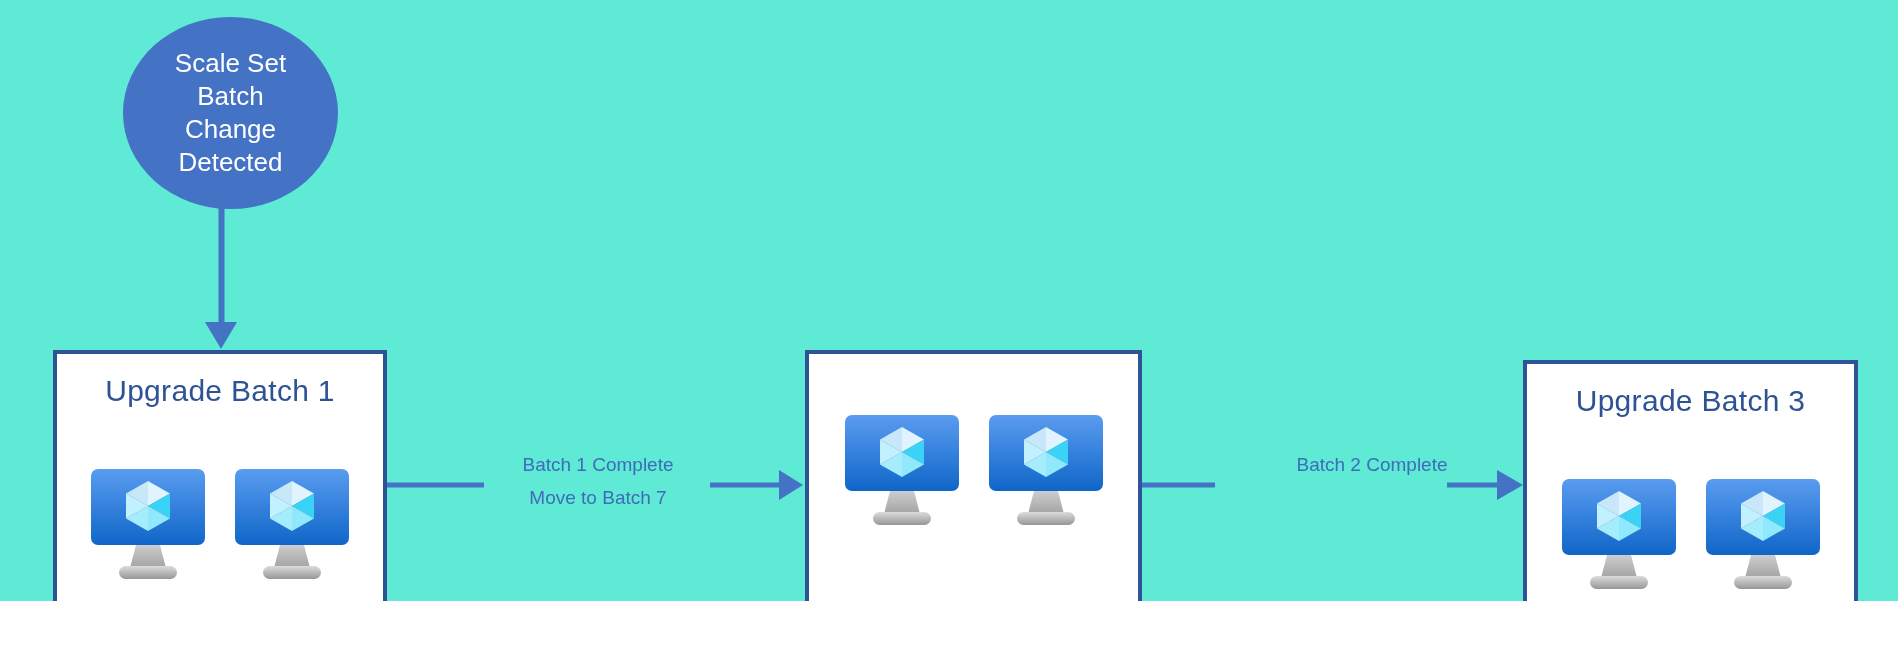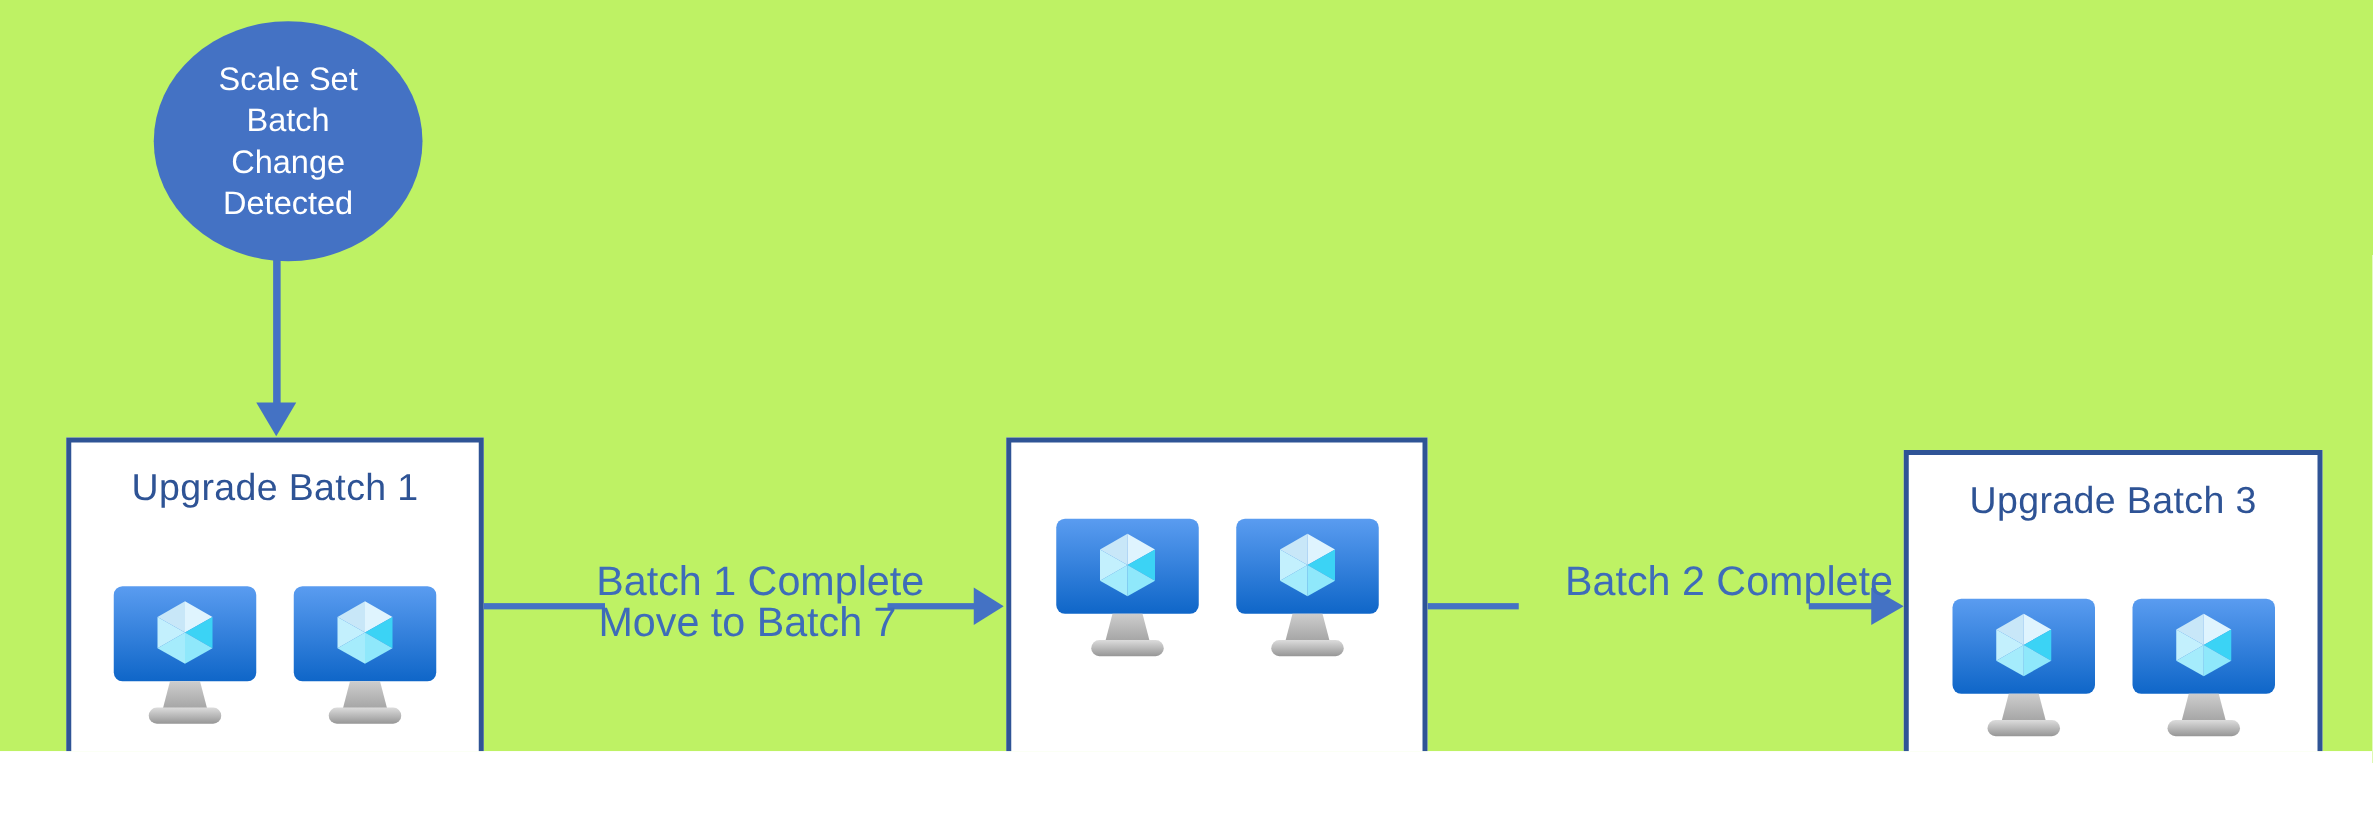--- a/index.html
+++ b/index.html
@@ -1,20 +1,20 @@
 <!DOCTYPE html>
 <html><head>
 <meta charset="utf-8">
 <style>
   html, body { margin: 0; padding: 0; background: #ffffff; }
   .canvas {
     position: relative;
     width: 1898px;
     height: 601px;
-    background: #bef264;
+    background: #5eead4;
     font-family: "Liberation Sans", sans-serif;
     overflow: hidden;
   }
 
   
   .start-node {
     position: absolute;
     left: 123px; top: 17px;
     width: 215px; height: 192px;
     background: #4472C4;
@@ -61,21 +61,21 @@
     gap: 28px;
     margin-top: 60px;
   }
   .vm-icon { display: block; }
 
   
   .transition-label {
     position: absolute;
     top: 448px;
     text-align: center;
-    font-size: 33px;
+    font-size: 19px;
     line-height: 33px;
     color: #3E6CB9;
     white-space: nowrap;
   }
   .label1 { left: 477px;  width: 242px; }
   .label2 { left: 1252px; width: 240px; }
 </style>
 </head>
 <body>
 

